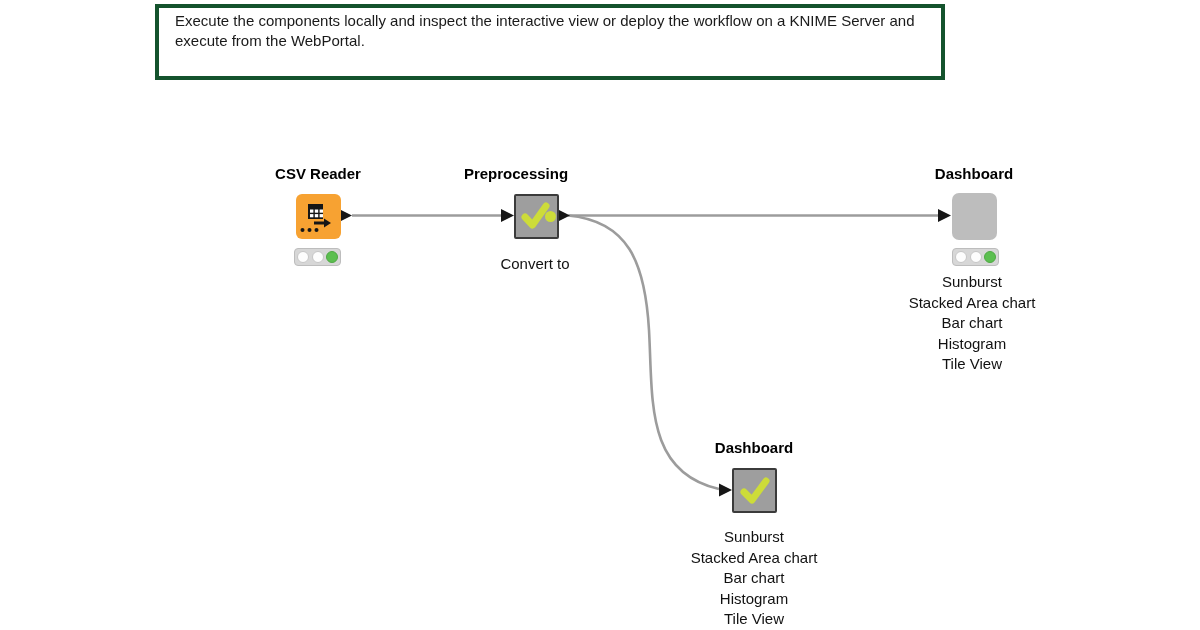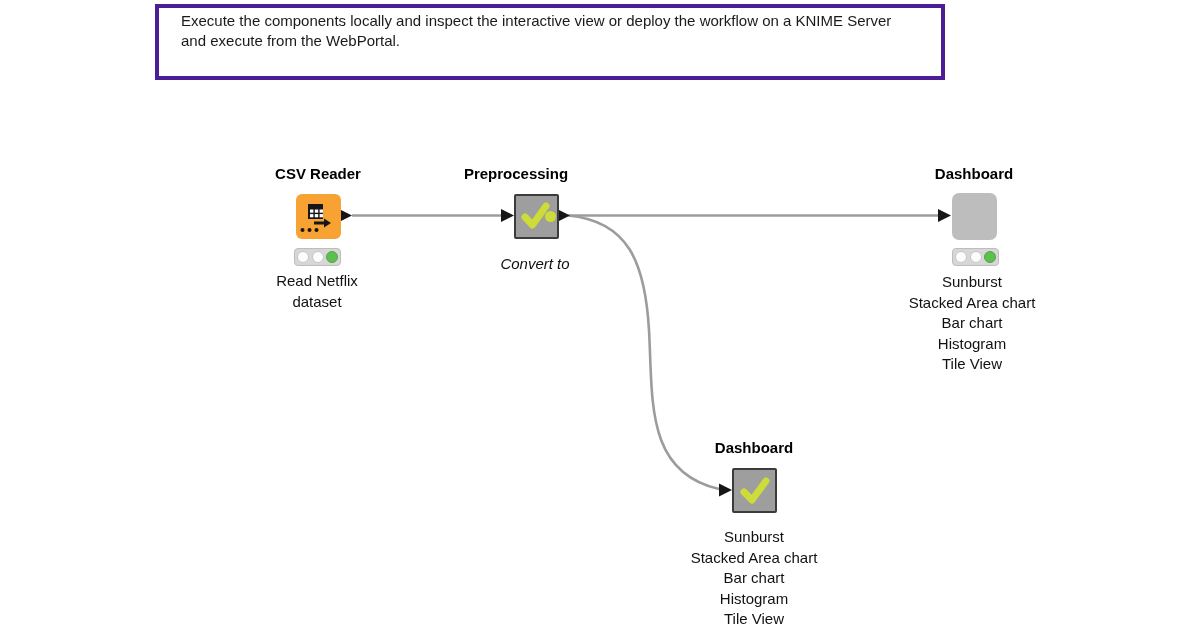--- a/index.html
+++ b/index.html
@@ -3,22 +3,22 @@
 <meta charset="utf-8">
 <style>
   html,body{margin:0;padding:0;background:#ffffff;}
   .canvas{
     position:relative;width:1200px;height:630px;background:#ffffff;overflow:hidden;
     font-family:"Liberation Sans",sans-serif;color:#111;
   }
   
   .annotation{
     position:absolute;left:155px;top:4px;width:790px;height:76px;
-    box-sizing:border-box;border:4px solid #4c1d95;background:#ffffff;
-    padding:3px 22px;
+    box-sizing:border-box;border:4px solid #14532d;background:#ffffff;
+    padding:3px 16px;
   }
   .annotation-text{font-size:15px;line-height:20px;color:#1a1a1a;}
   
   .wires{position:absolute;left:0;top:0;width:1200px;height:630px;}
   .wire{stroke:#9C9C9C;stroke-width:2.6;fill:none;}
   .port{fill:#161616;stroke:none;}
   
   .node-box{position:absolute;width:45px;height:45px;}
   .node-csv{left:296px;top:194px;background:#F7A232;border-radius:6px;}
   .node-pre{left:514px;top:194px;background:#9E9E9E;border:2px solid #3B3B3B;border-radius:2px;box-sizing:border-box;}
@@ -28,21 +28,21 @@
   .check{stroke:#CDDC39;stroke-width:7;fill:none;stroke-linecap:round;stroke-linejoin:round;}
   .out-dot{position:absolute;left:29px;top:15px;width:11px;height:11px;border-radius:50%;background:#CDDC39;}
   
   .node-title{position:absolute;width:200px;text-align:center;font-size:15px;font-weight:bold;color:#000;}
   .t-csv{left:218px;top:165px;text-align:center;}
   .t-pre{left:416px;top:165px;}
   .t-dash-top{left:874px;top:165px;}
   .t-dash-bottom{left:654px;top:439px;}
   .node-label{position:absolute;width:200px;text-align:center;font-size:15px;line-height:20.5px;color:#111;}
   .l-csv{left:217px;top:271px;}
-  .l-pre{left:435px;top:254px;font-style:italic;}
+  .l-pre{left:435px;top:254px;}
   .l-dash-top{left:872px;top:272px;}
   .l-dash-bottom{left:654px;top:527px;}
   
   .traffic-light{
     position:absolute;width:47px;height:18px;background:#D7D7D7;
     border:1px solid #BDBDBD;border-radius:4px;box-sizing:border-box;
     display:flex;align-items:center;justify-content:space-between;padding:0 2px;
   }
   .tl-csv{left:294px;top:248px;}
   .tl-dash{left:952px;top:248px;}
@@ -85,24 +85,20 @@
       <circle cx="6.5" cy="36" r="2" fill="#161616"></circle>
       <circle cx="13.5" cy="36" r="2" fill="#161616"></circle>
       <circle cx="20.5" cy="36" r="2" fill="#161616"></circle>
     </svg>
   </div>
   <div class="traffic-light tl-csv">
     <span class="light off"></span>
     <span class="light off"></span>
     <span class="light on"></span>
   </div>
-  <div class="node-label l-csv">
-    <div>Read Netflix</div>
-    <div>dataset</div>
-  </div>
 
   <div class="node-title t-pre">Preprocessing</div>
   <div class="node-box node-pre">
     <svg width="41" height="41" viewBox="0 0 41 41">
       <polyline class="check" points="9,21 16.5,29 30,10"></polyline>
     </svg>
     <span class="out-dot"></span>
   </div>
   <div class="node-label l-pre">
     <div>Convert to</div>

